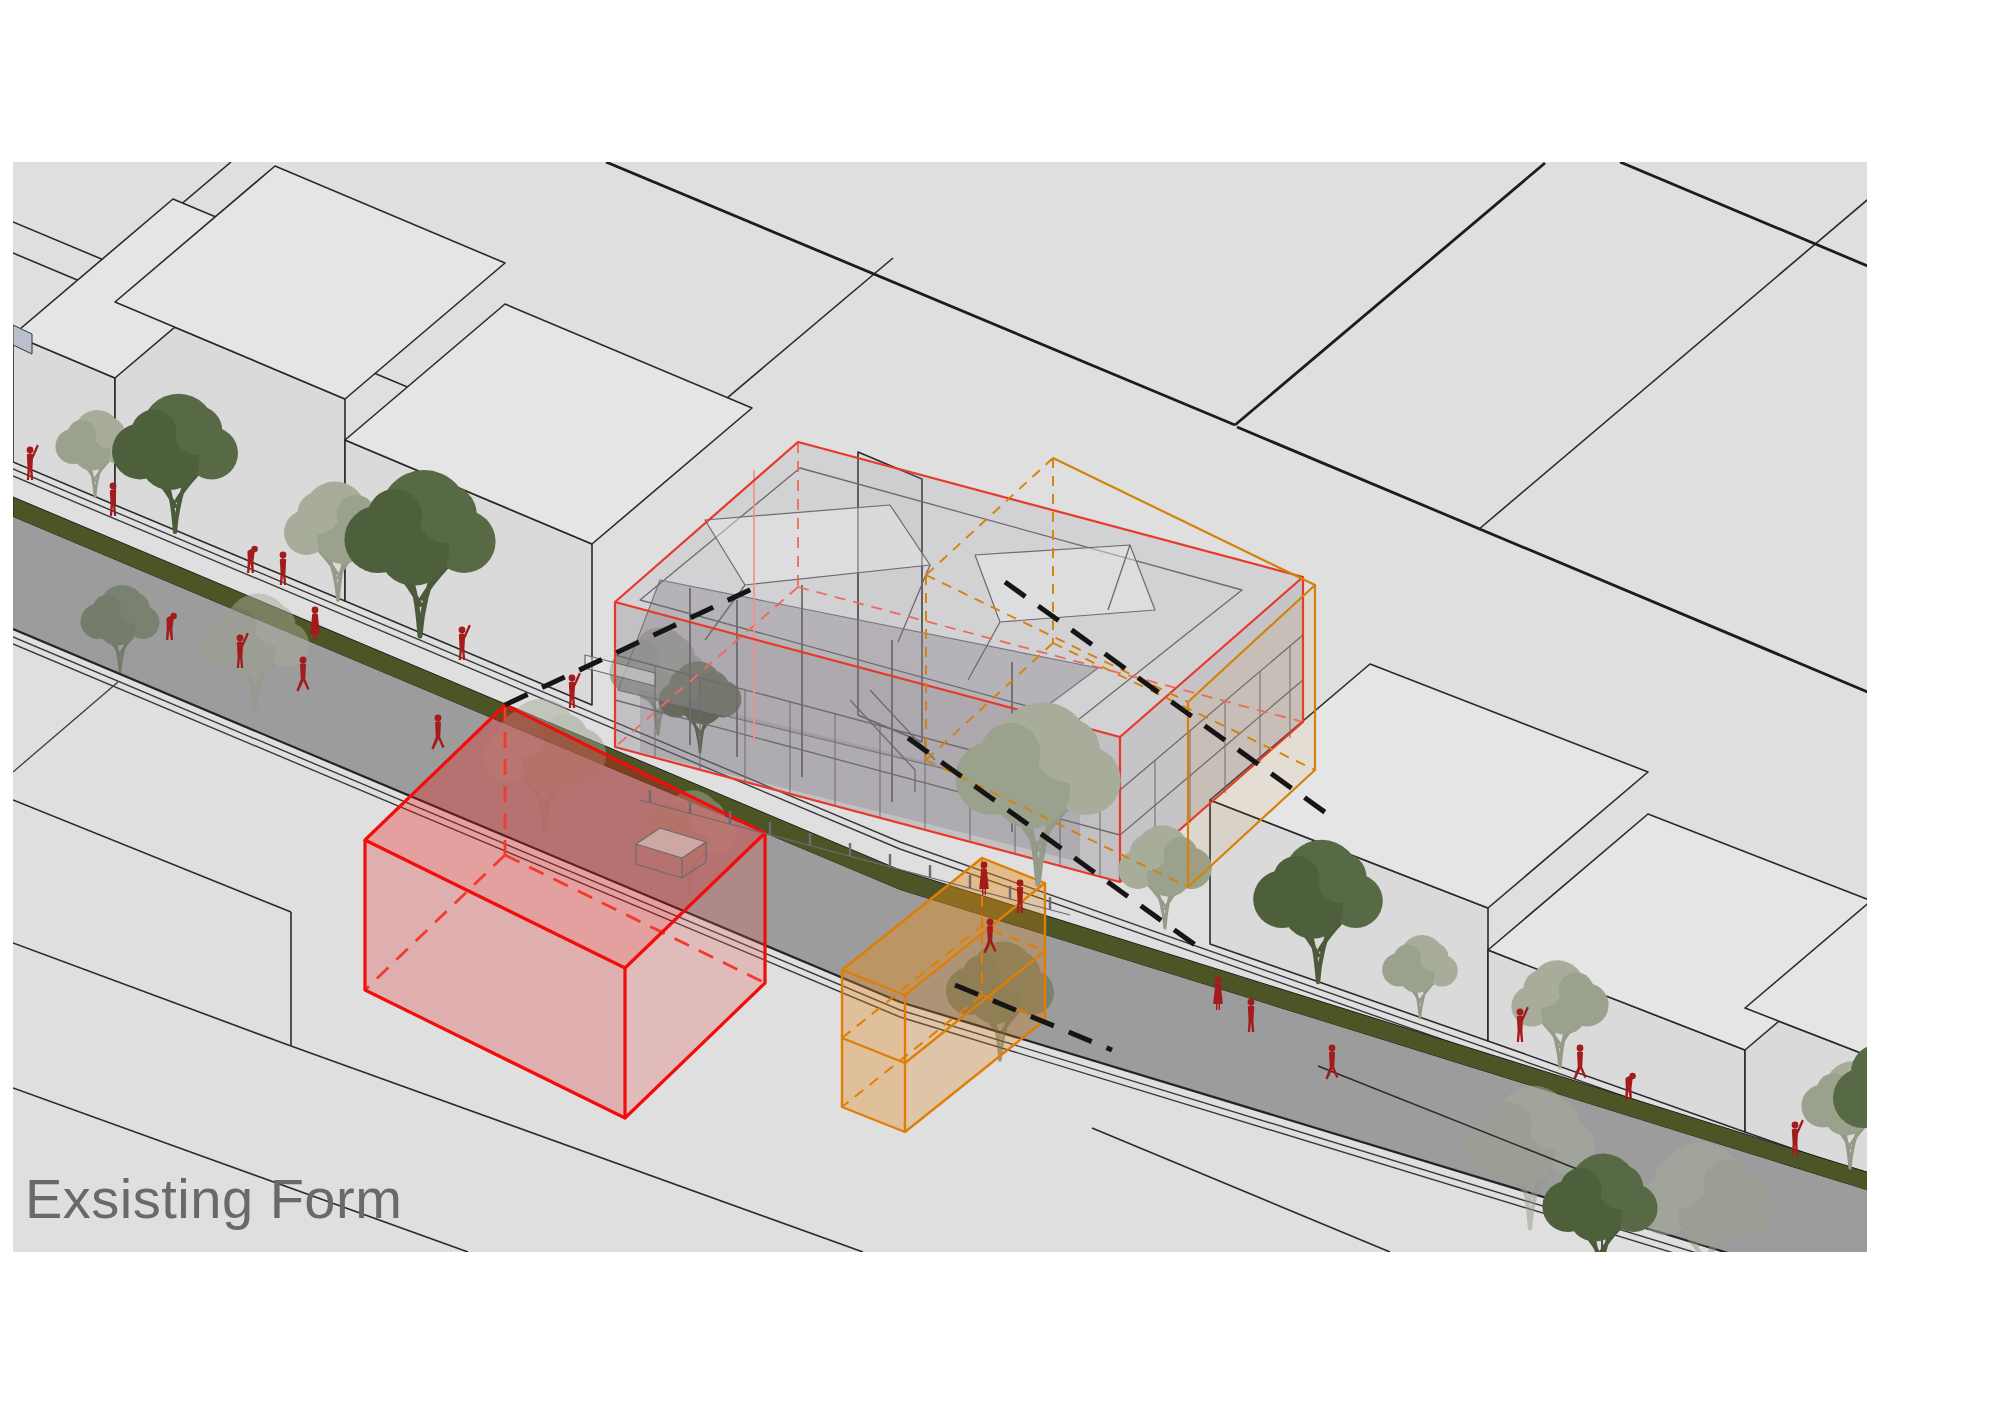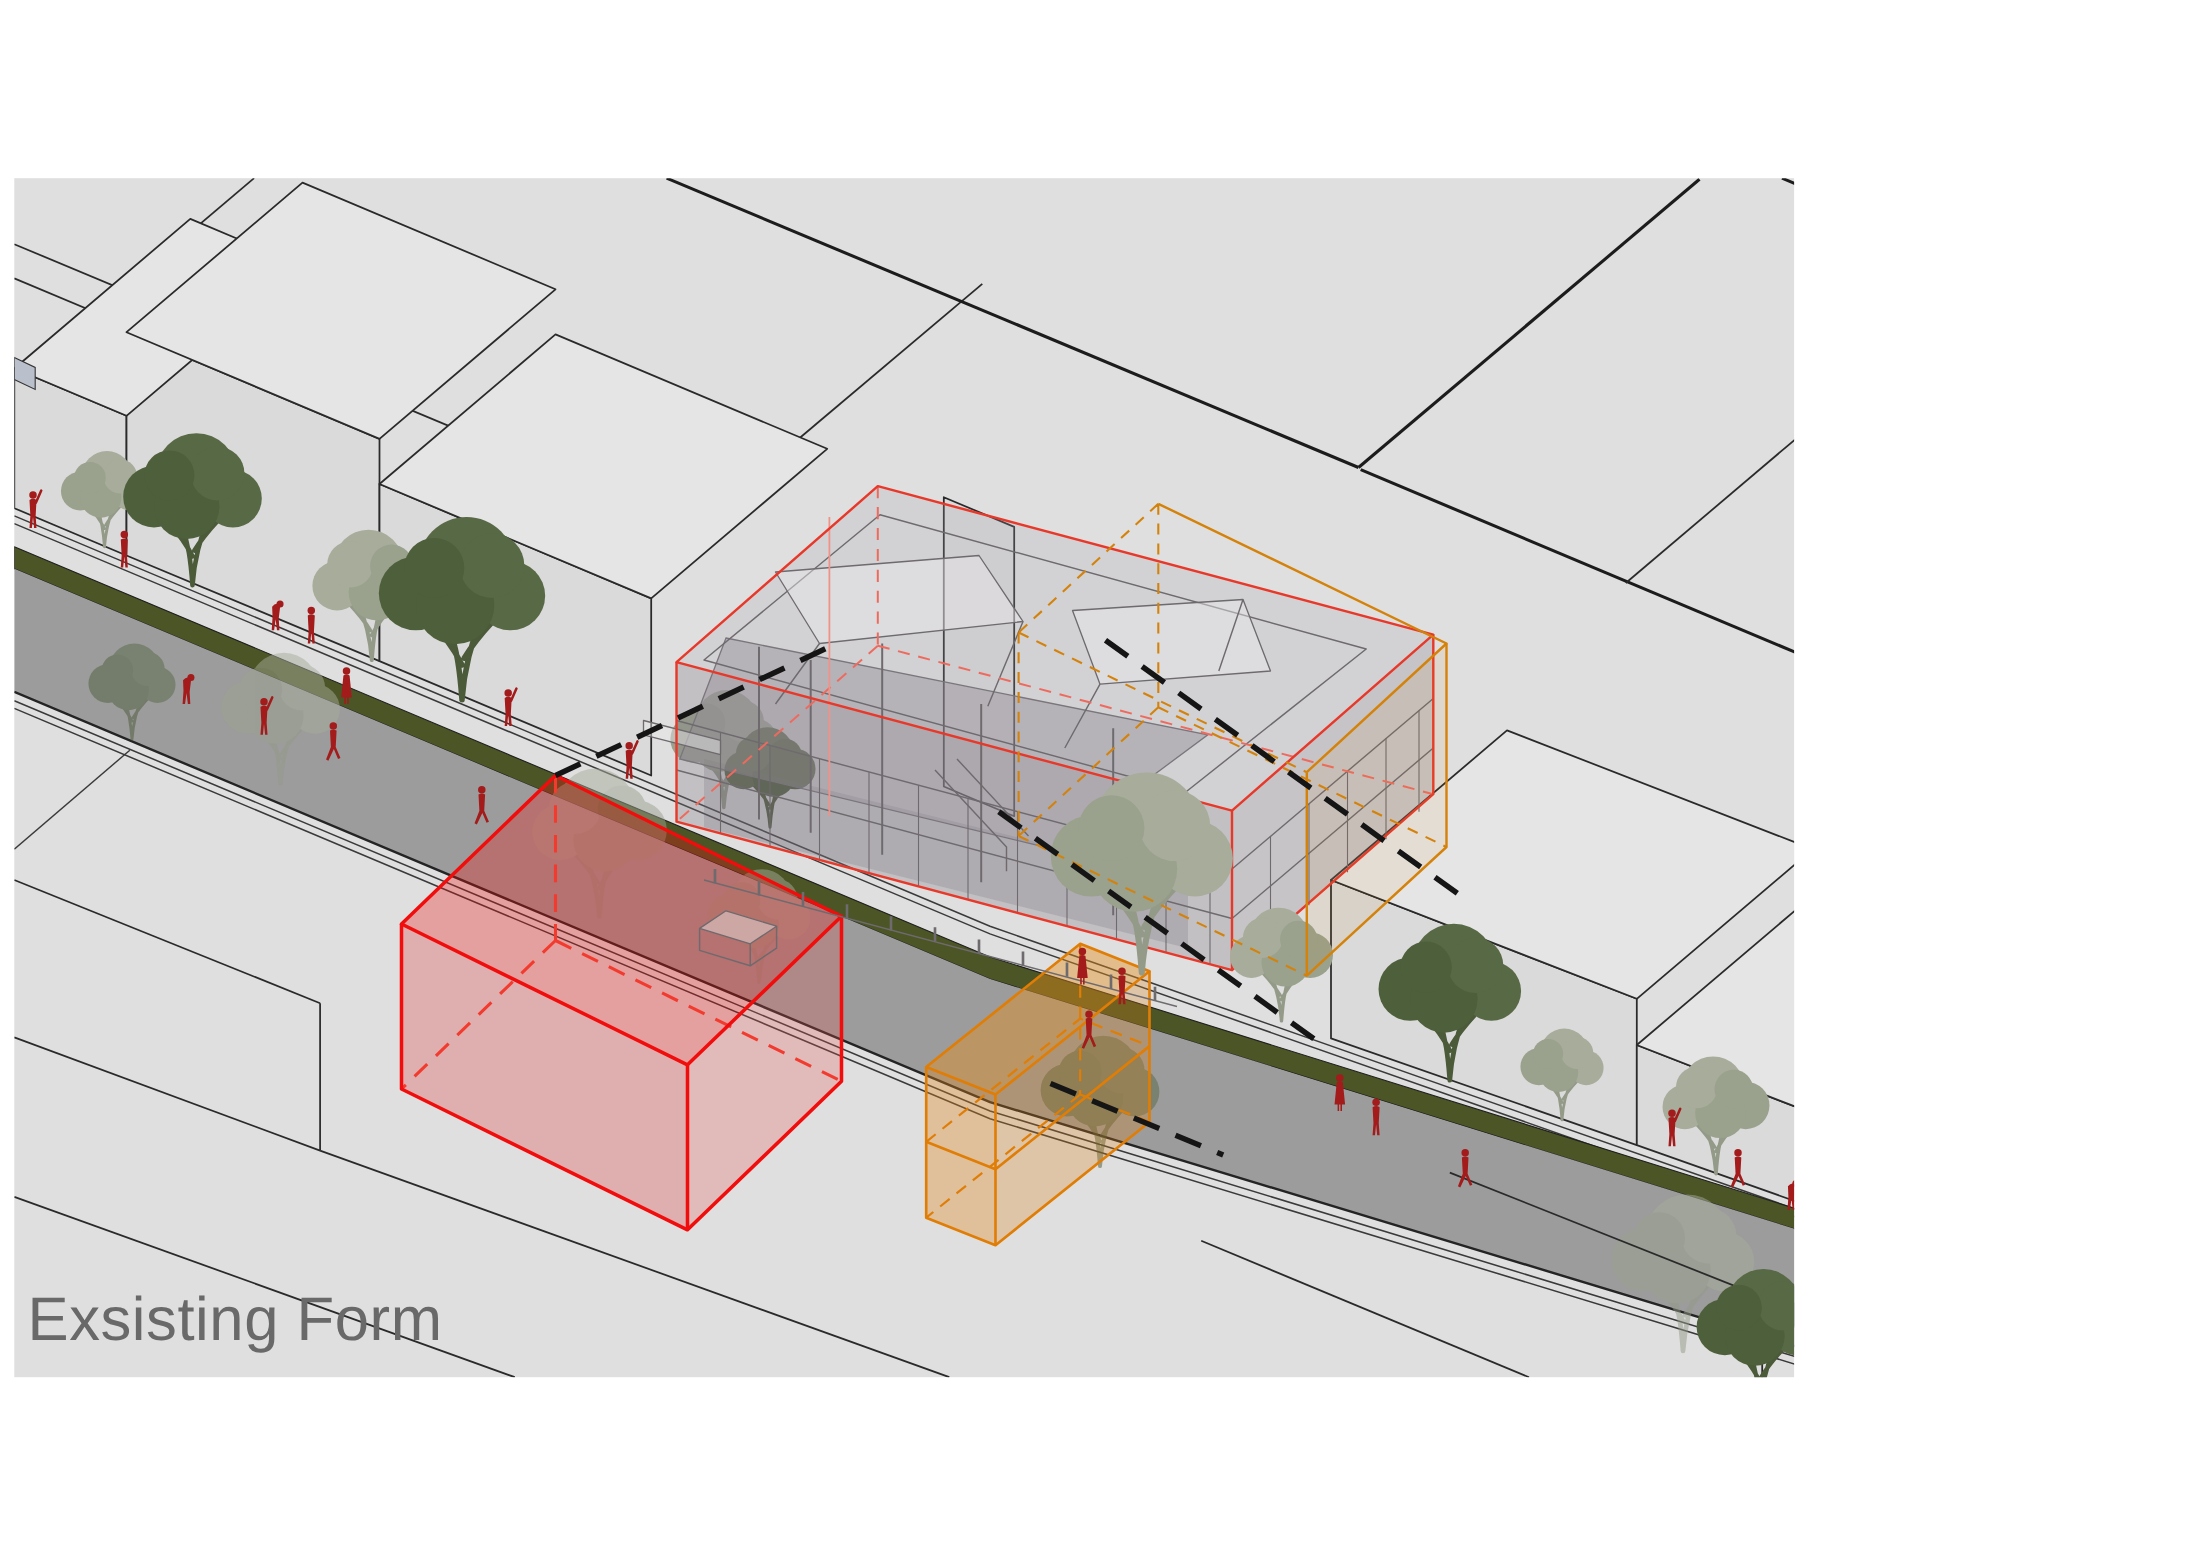--- a/index.html
+++ b/index.html
@@ -1,16 +1,16 @@
 <!DOCTYPE html>
 <html><head>
 <meta charset="utf-8">
 <style>
   html,body{margin:0;padding:0;background:#ffffff;}
-  .page{position:relative;width:1631px;height:1414px;background:#ffffff;overflow:hidden;
+  .page{position:relative;width:1867px;height:1414px;background:#ffffff;overflow:hidden;
         font-family:"Liberation Sans",sans-serif;}
   svg{position:absolute;left:0;top:0;display:block;}
   
   .bgfield{fill:#dfdfdf;}
   .wall{fill:#dadada;stroke:#2a2a2a;stroke-width:1.6;stroke-linejoin:round;}
   .roof{fill:#e5e5e5;stroke:#2a2a2a;stroke-width:1.6;stroke-linejoin:round;}
   .ln{stroke:#2a2a2a;stroke-width:1.6;fill:none;stroke-linejoin:round;}
   .lnthick{stroke:#1c1c1c;stroke-width:2.8;fill:none;}
   .lnthin{stroke:#3a3a3a;stroke-width:1.3;fill:none;}
   .road{fill:#9c9c9c;}

